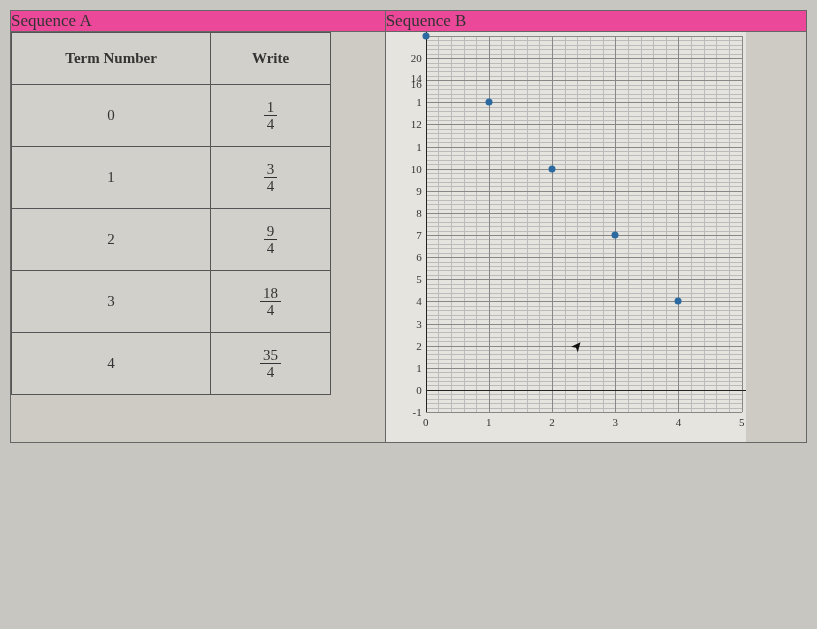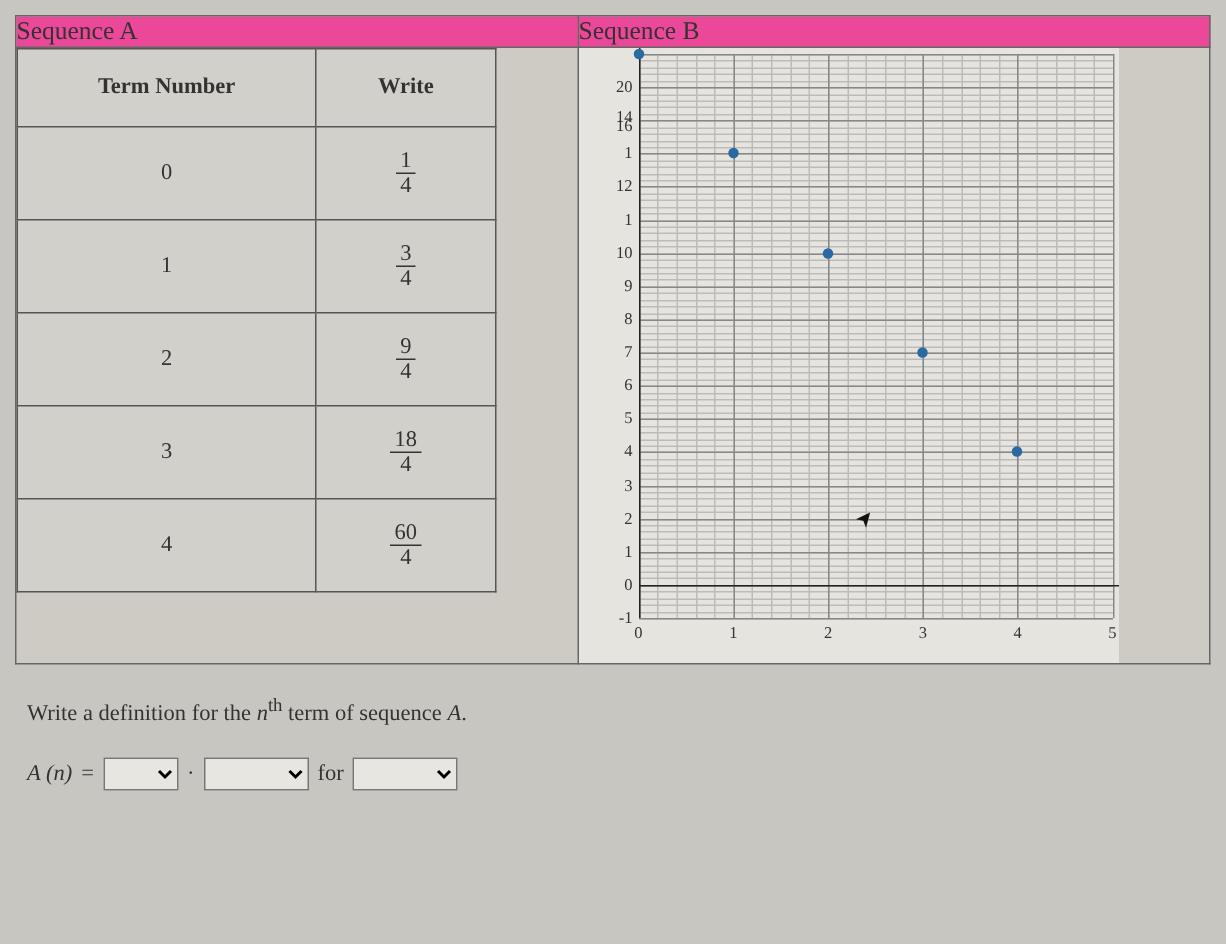--- a/index.html
+++ b/index.html
@@ -157,21 +157,21 @@
           <tr>
             <td>2</td>
             <td><span class="fraction"><span class="num">9</span><span class="den">4</span></span></td>
           </tr>
           <tr>
             <td>3</td>
             <td><span class="fraction"><span class="num">18</span><span class="den">4</span></span></td>
           </tr>
           <tr>
             <td>4</td>
-            <td><span class="fraction"><span class="num">60</span><span class="den">4</span></span></td>
+            <td><span class="fraction"><span class="num">35</span><span class="den">4</span></span></td>
           </tr>
         </tbody>
           </table>
       </td>
       <td class="chart-wrap">
         <div class="chart" id="chart">
             <div class="minor-v" style="left: 40px; top: 4px; bottom: 30px;"></div>
             <div class="minor-v" style="left: 52.64px; top: 4px; bottom: 30px;"></div>
             <div class="minor-v" style="left: 65.28px; top: 4px; bottom: 30px;"></div>
             <div class="minor-v" style="left: 77.92px; top: 4px; bottom: 30px;"></div>
@@ -338,25 +338,13 @@
             <div class="point" style="left: 229.6px; top: 203.059px;"></div>
             <div class="point" style="left: 292.8px; top: 269.412px;"></div>
             <div class="cursor-icon" style="left: 191.68px; top: 313.647px; transform: translate(-50%, -50%) rotate(-50deg);">➤</div>
           </div>
       </td>
     </tr>
   </tbody>
 </table>
 
 <div class="below">
-  <div>
-    <span>Write a definition for the </span><i><span>n</span></i><sup>th</sup><span> term of sequence </span><i><span>A</span></i><span>.</span>
-  </div>
-  <div class="formula-row">
-    <span><span>A</span> (<span>n</span>)</span>
-    <span class="upright">=</span>
-    <select class="blank"></select>
-    <span class="dot-sep">·</span>
-    <select class="blank mid"></select>
-    <span class="upright">for</span>
-    <select class="blank wide"></select>
-  </div>
 </div>
 
 </body></html>

